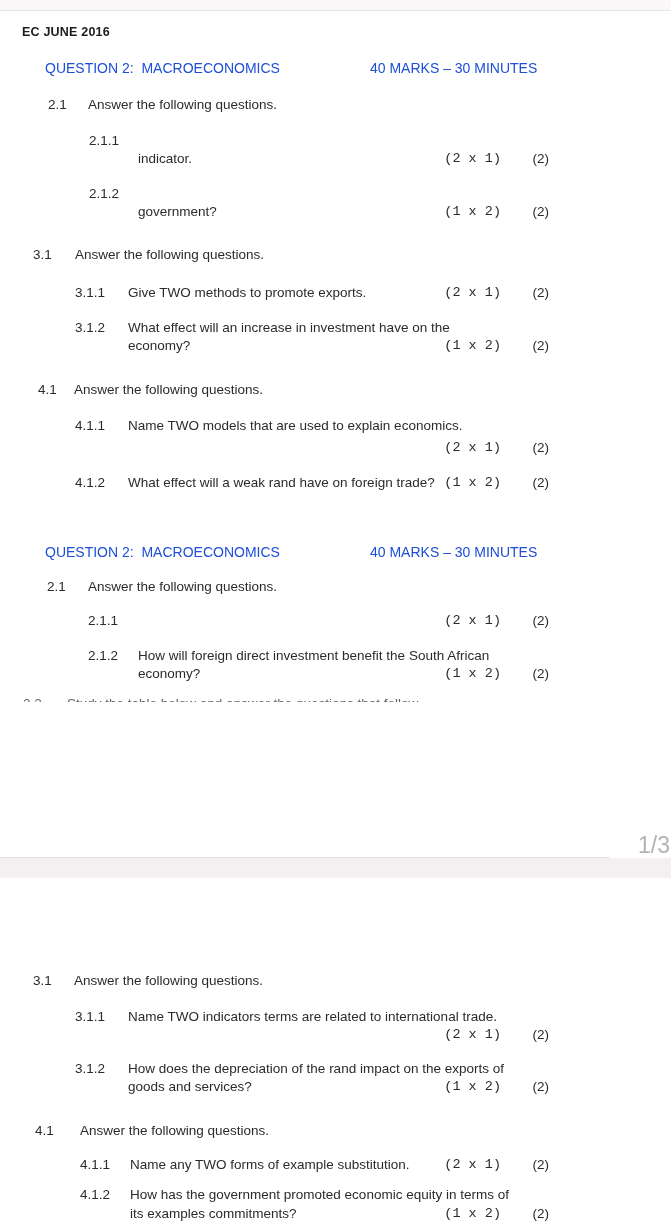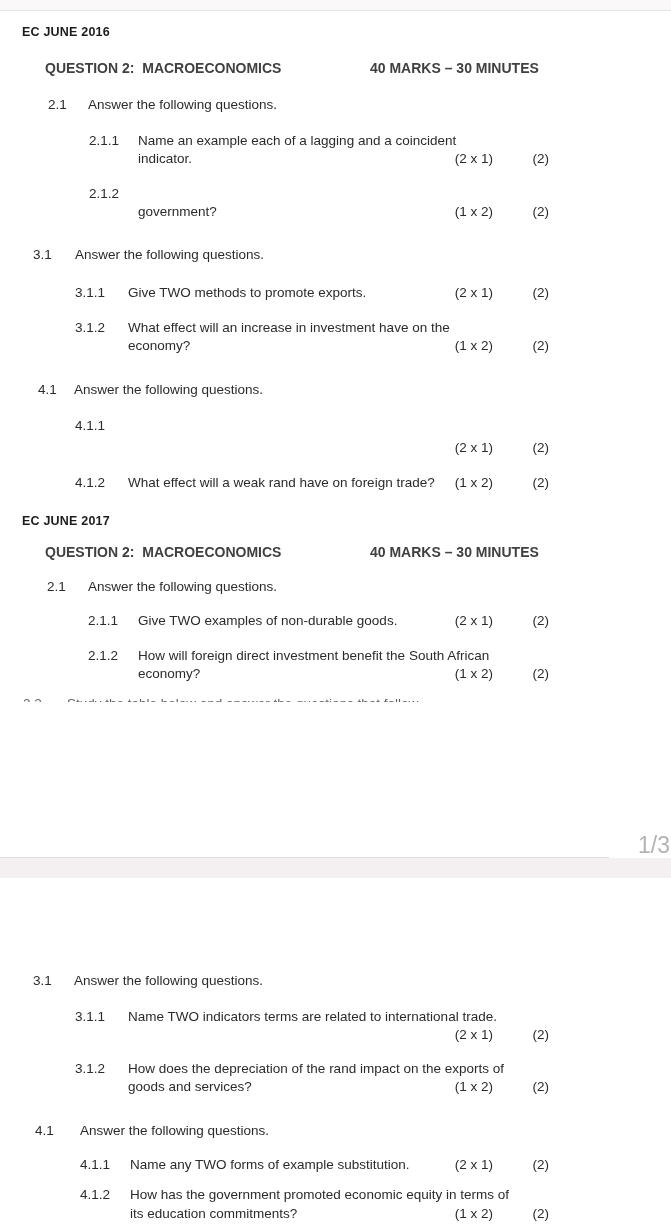--- a/index.html
+++ b/index.html
@@ -15,24 +15,24 @@
   .prev-edge{
     position:absolute;top:0;left:0;width:671px;height:10px;
     background:#faf8f9;border-bottom:1px solid #e9e5e6;
   }
   .page{position:absolute;left:0;width:609px;background:#ffffff;}
   .page1{top:11px;height:846px;border-bottom:1px solid #e2dedf;}
   .gap-band{position:absolute;top:858px;left:0;width:671px;height:20px;background:#f4f0f1;}
   .page2{top:878px;height:354px;}
   .row{position:absolute;left:0;right:0;height:17px;line-height:17px;font-size:13.5px;color:#2b2b2b;}
   .row span{position:absolute;white-space:pre;}
-  .b{font-weight:bold;color:#404040;}
+  .b{font-weight:normal;color:#1d4ed8;}
   .src{font-size:12.5px;font-weight:bold;color:#1c1c1c;letter-spacing:0.2px;}
   .hd{font-size:14px;}
-  .a{right:116px;}
+  .a{right:108px;font-family:Liberation Mono, monospace;}
   .m{right:60px;}
   .clip{position:absolute;left:0;right:0;height:7px;overflow:hidden;}
   .clip .row{top:0;color:#3a3a3a;opacity:.8;}
   .pgnum{
     position:absolute;top:819px;left:638px;height:30px;line-height:30px;
     font-size:23px;color:#b5b2b5;white-space:pre;
   }
 </style>
 </head>
 <body>
@@ -52,21 +52,20 @@
       <span class="b hd" style="left:370px">40 MARKS – 30 MINUTES</span>
     </div>
 
     <div class="row" style="top:85px">
       <span style="left:48px">2.1</span>
       <span style="left:88px">Answer the following questions.</span>
     </div>
 
     <div class="row" style="top:121px">
       <span style="left:89px">2.1.1</span>
-      <span style="left:138px">Name an example each of a lagging and a coincident</span>
     </div>
     <div class="row" style="top:139px">
       <span style="left:138px">indicator.</span>
       <span class="a">(2 x 1)</span>
       <span class="m">(2)</span>
     </div>
 
     <div class="row" style="top:174px">
       <span style="left:89px">2.1.2</span>
     </div>
@@ -98,50 +97,47 @@
       <span class="m">(2)</span>
     </div>
 
     <div class="row" style="top:370px">
       <span style="left:38px">4.1</span>
       <span style="left:74px">Answer the following questions.</span>
     </div>
 
     <div class="row" style="top:406px">
       <span style="left:75px">4.1.1</span>
+      <span style="left:128px">Name TWO models that are used to explain economics.</span>
     </div>
     <div class="row" style="top:428px">
       <span class="a">(2 x 1)</span>
       <span class="m">(2)</span>
     </div>
 
     <div class="row" style="top:463px">
       <span style="left:75px">4.1.2</span>
       <span style="left:128px">What effect will a weak rand have on foreign trade?</span>
       <span class="a">(1 x 2)</span>
       <span class="m">(2)</span>
     </div>
 
-    <div class="row" style="top:502px">
-      <span class="src" style="left:22px">EC JUNE 2017</span>
-    </div>
 
     <div class="row" style="top:533px">
       <span class="b hd" style="left:45px">QUESTION 2:  MACROECONOMICS</span>
       <span class="b hd" style="left:370px">40 MARKS – 30 MINUTES</span>
     </div>
 
     <div class="row" style="top:567px">
       <span style="left:47px">2.1</span>
       <span style="left:88px">Answer the following questions.</span>
     </div>
 
     <div class="row" style="top:601px">
       <span style="left:88px">2.1.1</span>
-      <span style="left:138px">Give TWO examples of non-durable goods.</span>
       <span class="a">(2 x 1)</span>
       <span class="m">(2)</span>
     </div>
 
     <div class="row" style="top:636px">
       <span style="left:88px">2.1.2</span>
       <span style="left:138px">How will foreign direct investment benefit the South African</span>
     </div>
     <div class="row" style="top:654px">
       <span style="left:138px">economy?</span>
@@ -197,19 +193,19 @@
       <span style="left:130px">Name any TWO forms of example substitution.</span>
       <span class="a">(2 x 1)</span>
       <span class="m">(2)</span>
     </div>
 
     <div class="row" style="top:308px">
       <span style="left:80px">4.1.2</span>
       <span style="left:130px">How has the government promoted economic equity in terms of</span>
     </div>
     <div class="row" style="top:327px">
-      <span style="left:130px">its education commitments?</span>
+      <span style="left:130px">its examples commitments?</span>
       <span class="a">(1 x 2)</span>
       <span class="m">(2)</span>
     </div>
 
   </div>
 </div>
 
 </body></html>

